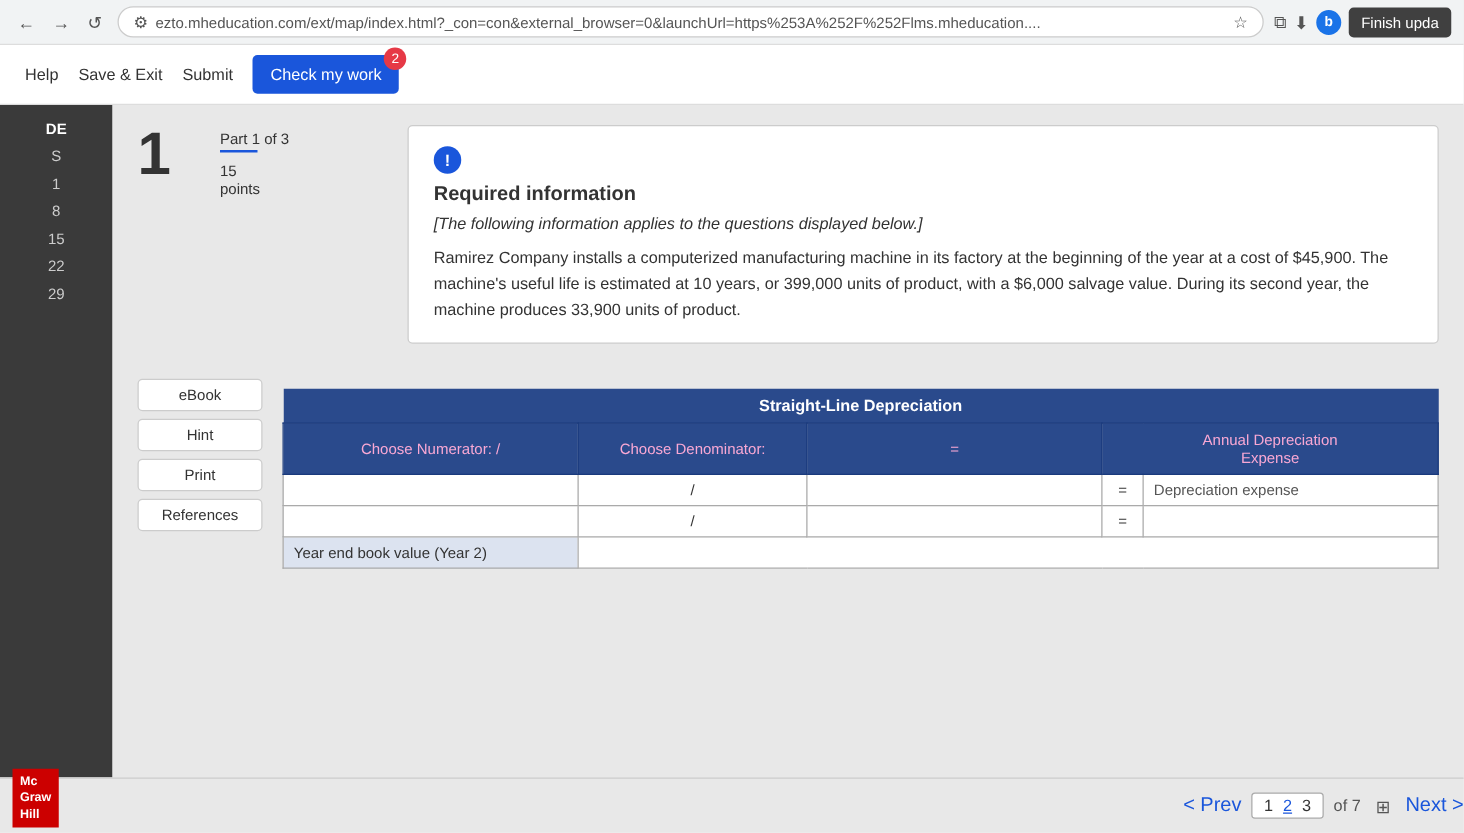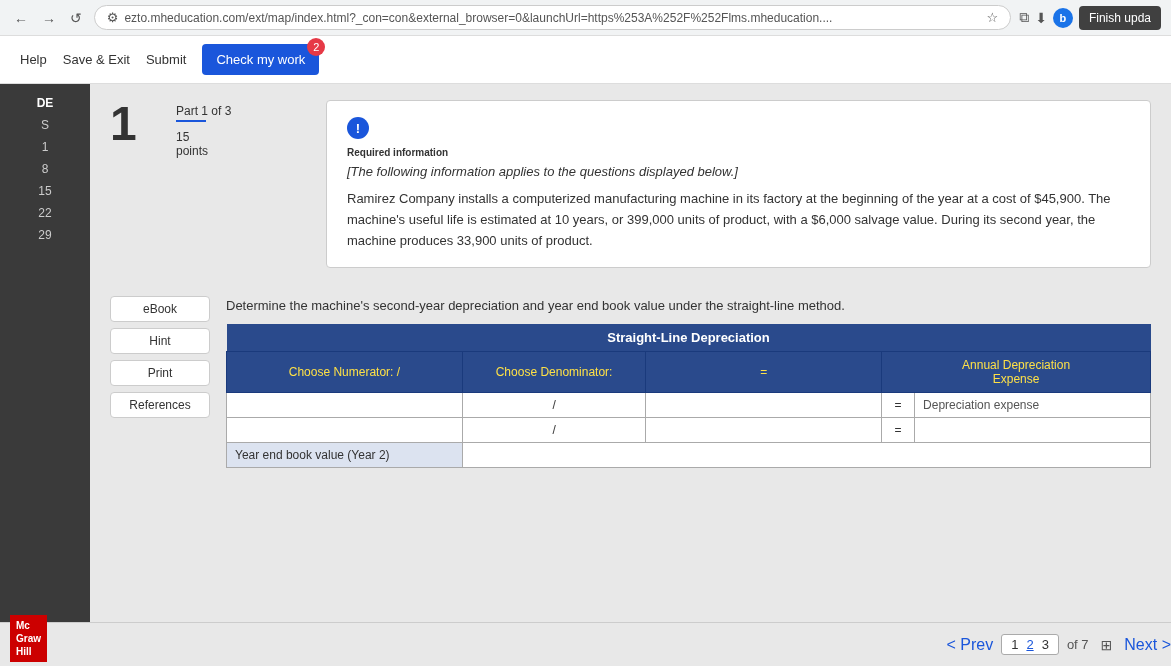--- a/index.html
+++ b/index.html
@@ -141,21 +141,21 @@
       background: #1a56db;
       border-radius: 50%;
       display: inline-flex;
       align-items: center;
       justify-content: center;
       color: white;
       font-size: 13px;
       font-weight: bold;
       margin-bottom: 8px;
     }
-    .req-title { font-size: 10px; font-weight: bold; color: #333; margin-bottom: 6px; }
+    .req-title { font-size: 16px; font-weight: bold; color: #333; margin-bottom: 6px; }
     .req-subtitle { font-style: italic; font-size: 13px; color: #333; margin-bottom: 10px; }
     .req-text { font-size: 13px; color: #333; line-height: 1.6; }
 
     
     .side-buttons { display: flex; flex-direction: column; gap: 6px; min-width: 100px; }
     .side-btn {
       background: white;
       border: 1px solid #ccc;
       border-radius: 4px;
       padding: 5px 10px;
@@ -182,21 +182,21 @@
     .table-title-row td {
       background: #2a4a8c;
       color: white;
       text-align: center;
       font-weight: bold;
       font-size: 13px;
       padding: 6px;
     }
     .table-header-row td {
       background: #2a4a8c;
-      color: #fde047;
+      color: #f9a8d4;
       text-align: center;
       font-size: 12px;
       padding: 6px 8px;
       border: 1px solid #1a3a7c;
     }
     .table-data-row td {
       border: 1px solid #aaa;
       padding: 5px 8px;
       background: white;
       font-size: 12px;
@@ -332,21 +332,20 @@
     </div>
 
     <div class="question-section">
       <div class="side-buttons">
         <button class="side-btn">eBook</button>
         <button class="side-btn">Hint</button>
         <button class="side-btn">Print</button>
         <button class="side-btn">References</button>
       </div>
       <div style="flex:1;">
-        <div class="question-text">Determine the machine's second-year depreciation and year end book value under the straight-line method.</div>
 
         <table class="depreciation-table">
           <tbody>
               <tr class="table-title-row">
             <td colspan="5">Straight-Line Depreciation</td>
           </tr>
           <tr class="table-header-row">
             <td>Choose Numerator: /</td>
             <td>Choose Denominator:</td>
             <td>=</td>

